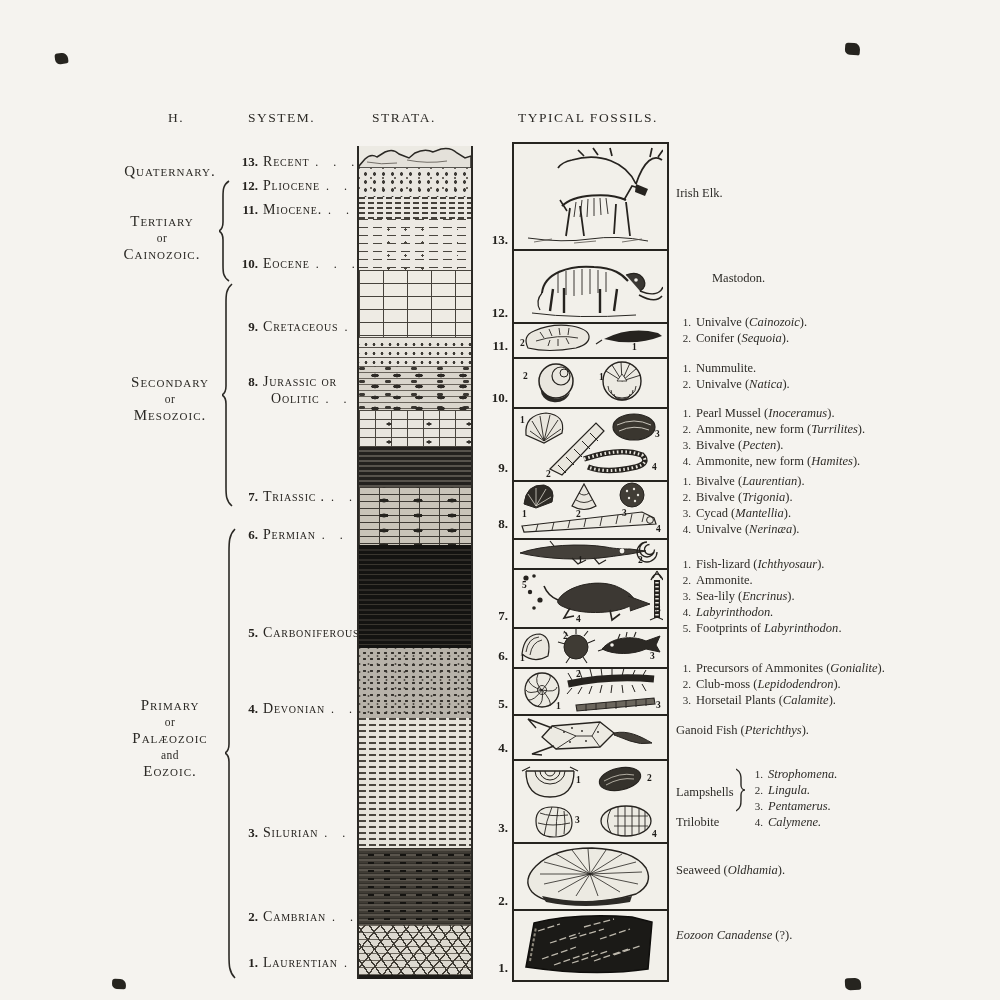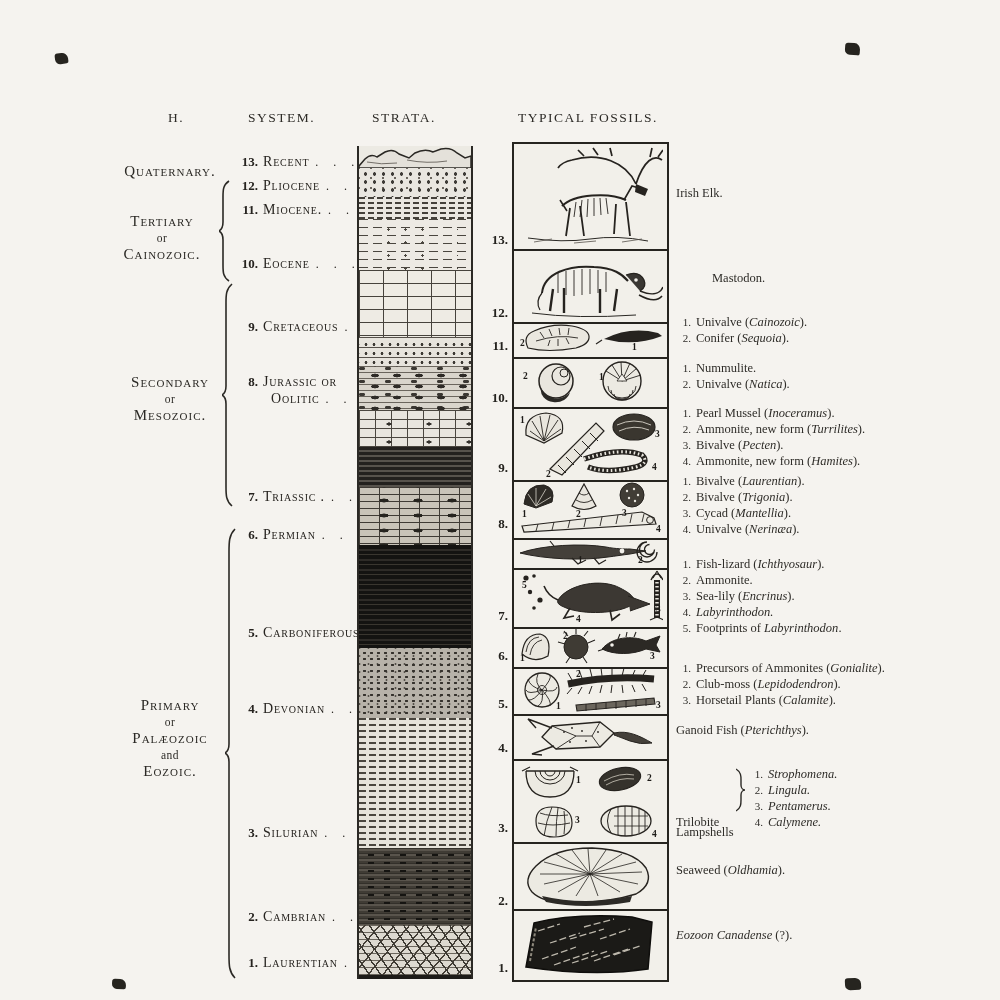--- a/index.html
+++ b/index.html
@@ -451,21 +451,21 @@
 
   <div class="abs ann" style="top:661px;">
     <div class="row"><span class="an">1.</span><span>Precursors of Ammonites (<i>Gonialite</i>).</span></div>
     <div class="row"><span class="an">2.</span><span>Club-moss (<i>Lepidodendron</i>).</span></div>
     <div class="row"><span class="an">3.</span><span>Horsetail Plants (<i>Calamite</i>).</span></div>
   </div>
 
   <div class="abs ann single" style="top:723px;">Ganoid Fish (<i>Pterichthys</i>).</div>
 
   <div class="abs ann" style="top:768px;width:290px;height:56px;">
-    <span class="abs" style="left:0;top:17px;margin-top:40px;">Lampshells</span>
+    <span class="abs" style="left:0;top:17px;">Lampshells</span>
     <svg class="abs" style="left:60px;top:0;" width="10" height="44" viewBox="0 0 10 44">
       <path d="M0,1 C5,4 5,8 5,12 L5,17 C5,20 7,22 9,22 C7,22 5,24 5,27 L5,32 C5,36 5,40 0,43" fill="none" stroke="#2b2925" stroke-width="1.4"></path>
     </svg>
     <div class="abs" style="left:72px;top:-1px;">
       <div class="row"><span class="an">1.</span><span><i>Strophomena.</i></span></div>
       <div class="row"><span class="an">2.</span><span><i>Lingula.</i></span></div>
       <div class="row"><span class="an">3.</span><span><i>Pentamerus.</i></span></div>
     </div>
     <span class="abs" style="left:0;top:47px;">Trilobite</span>
     <div class="abs row" style="left:72px;top:47px;"><span class="an">4.</span><span><i>Calymene.</i></span></div>

